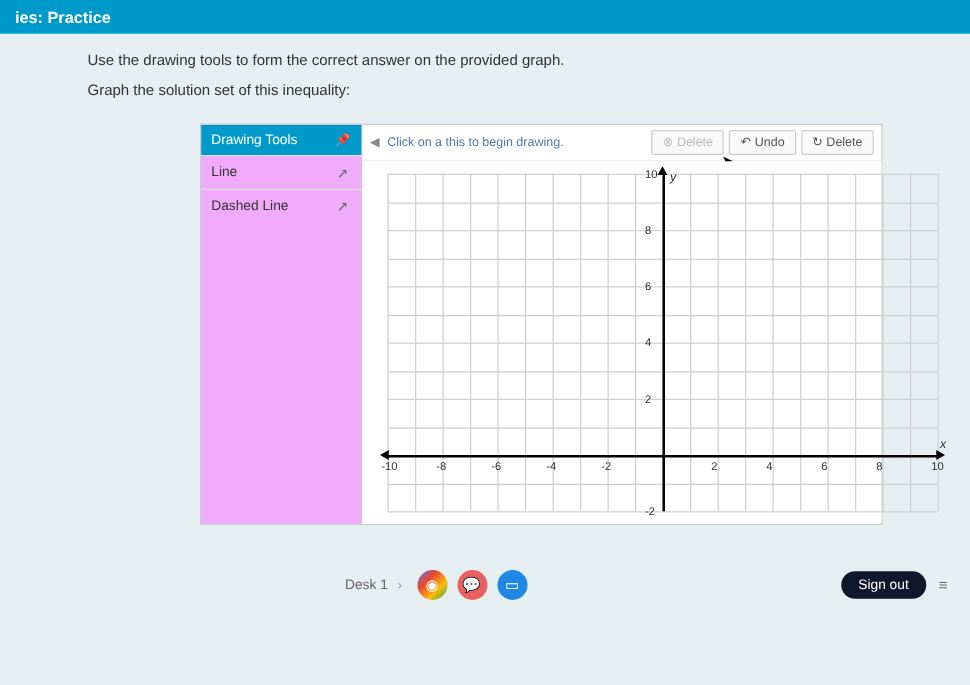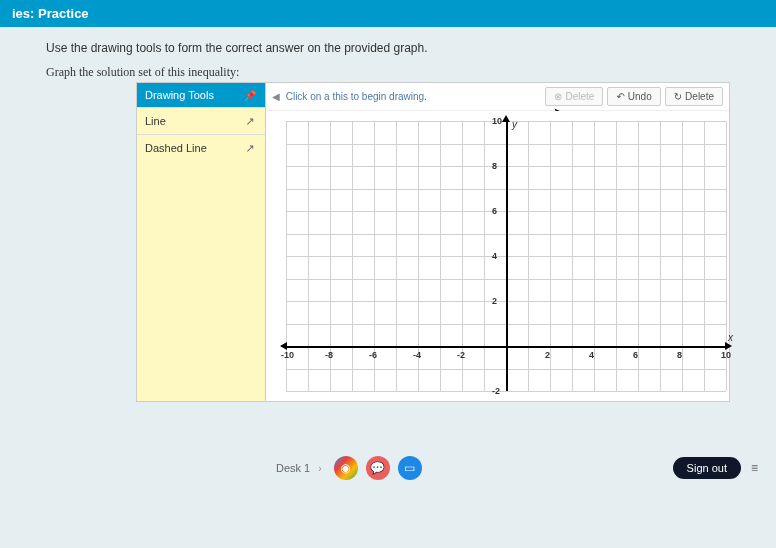--- a/index.html
+++ b/index.html
@@ -1,41 +1,41 @@
 <!DOCTYPE html>
 <html><head>
   <meta charset="utf-8">
   <style>
     * { box-sizing: border-box; margin: 0; padding: 0; }
     body { font-family: Arial, sans-serif; background: #e5eef0; width: 776px; height: 548px; overflow: hidden; position: relative; }
     .header-bar { background: #0099cc; color: #fff; padding: 6px 12px; font-size: 13px; font-weight: bold; }
-    .content { padding: 14px 46px; color: #333; }
+    .content { padding: 14px 70px; color: #333; }
     .instruction { font-size: 12px; margin-bottom: 10px; }
-    .instruction2 { font-size: 12px; margin-bottom: 2px; font-family: Liberation Serif, serif; }
+    .instruction2 { font-size: 12px; margin-bottom: 20px; }
     .equation { text-align: center; font-size: 14px; font-weight: bold; color: #111; margin-bottom: 6px; font-family: 'Times New Roman', serif; }
     .workspace { display: flex; margin-left: 90px; }
-    .tools-panel { width: 130px; background: #fef9c3; border: 1px solid #ccc; font-size: 11px; }
+    .tools-panel { width: 130px; background: #f0abfc; border: 1px solid #ccc; font-size: 11px; }
     .tools-header { background: #0099cc; color: #fff; padding: 6px 8px; display: flex; align-items: center; justify-content: space-between; font-size: 11px; }
     .tool-item { border-top: 1px solid #ddd; padding: 6px 8px; display: flex; align-items: center; justify-content: space-between; cursor: pointer; color: #333; }
     .tool-icon { width: 14px; height: 14px; display: flex; align-items: center; justify-content: center; color: #666; font-size: 11px; }
     .graph-area { flex: 1; background: #fff; border: 1px solid #ccc; border-left: none; position: relative; }
     .graph-toolbar { display: flex; align-items: center; padding: 4px 6px; font-size: 10px; color: #555; border-bottom: 1px solid #eee; }
     .collapse-arrow { color: #888; margin-right: 6px; cursor: pointer; }
     .hint { color: #4a7aa8; font-size: 10px; flex: 1; }
     .tb-btn { border: 1px solid #ccc; background: #f9f9f9; padding: 3px 8px; margin-left: 4px; font-size: 10px; color: #555; cursor: pointer; border-radius: 2px; display: flex; align-items: center; gap: 3px; }
     .tb-btn.disabled { color: #bbb; }
     .graph-canvas { position: relative; height: 290px; background: #fff; }
     .grid { position: absolute; left: 20px; right: 8px; top: 10px; bottom: 10px; }
     .grid-line-h, .grid-line-v { position: absolute; background: #d0d0d0; }
     .grid-line-h { left: 0; right: 0; height: 1px; }
     .grid-line-v { top: 0; bottom: 0; width: 1px; }
     .axis { position: absolute; background: #000; }
     .axis-h { left: 0; right: 0; height: 2px; }
     .axis-v { top: 0; bottom: 0; width: 2px; }
-    .tick-label { position: absolute; font-size: 9px; color: #333; font-weight: bold; }
+    .tick-label { position: absolute; font-size: 9px; color: #333; }
     .axis-label { position: absolute; font-size: 10px; font-style: italic; }
     .cursor-mark { position: absolute; left: 287px; top: 22px; font-size: 12px; color: #000; }
     .bottom-bar { position: absolute; bottom: 64px; left: 268px; right: 10px; display: flex; align-items: center; padding: 4px 8px; }
     .desk-label { font-size: 11px; color: #666; margin-right: 8px; }
     .desk-arrow { color: #999; font-size: 10px; margin-right: 8px; cursor: pointer; }
     .circ-btn { width: 24px; height: 24px; border-radius: 50%; margin: 0 4px; display: flex; align-items: center; justify-content: center; font-size: 12px; color: #fff; cursor: pointer; }
     .signout-btn { background: #0f172a; color: #fff; border: none; border-radius: 14px; padding: 5px 14px; font-size: 11px; cursor: pointer; margin-left: auto; }
     .eq-icon { color: #666; font-size: 12px; margin-left: 10px; }
     .pin-icon { color: #fff; font-size: 10px; }
   </style>

